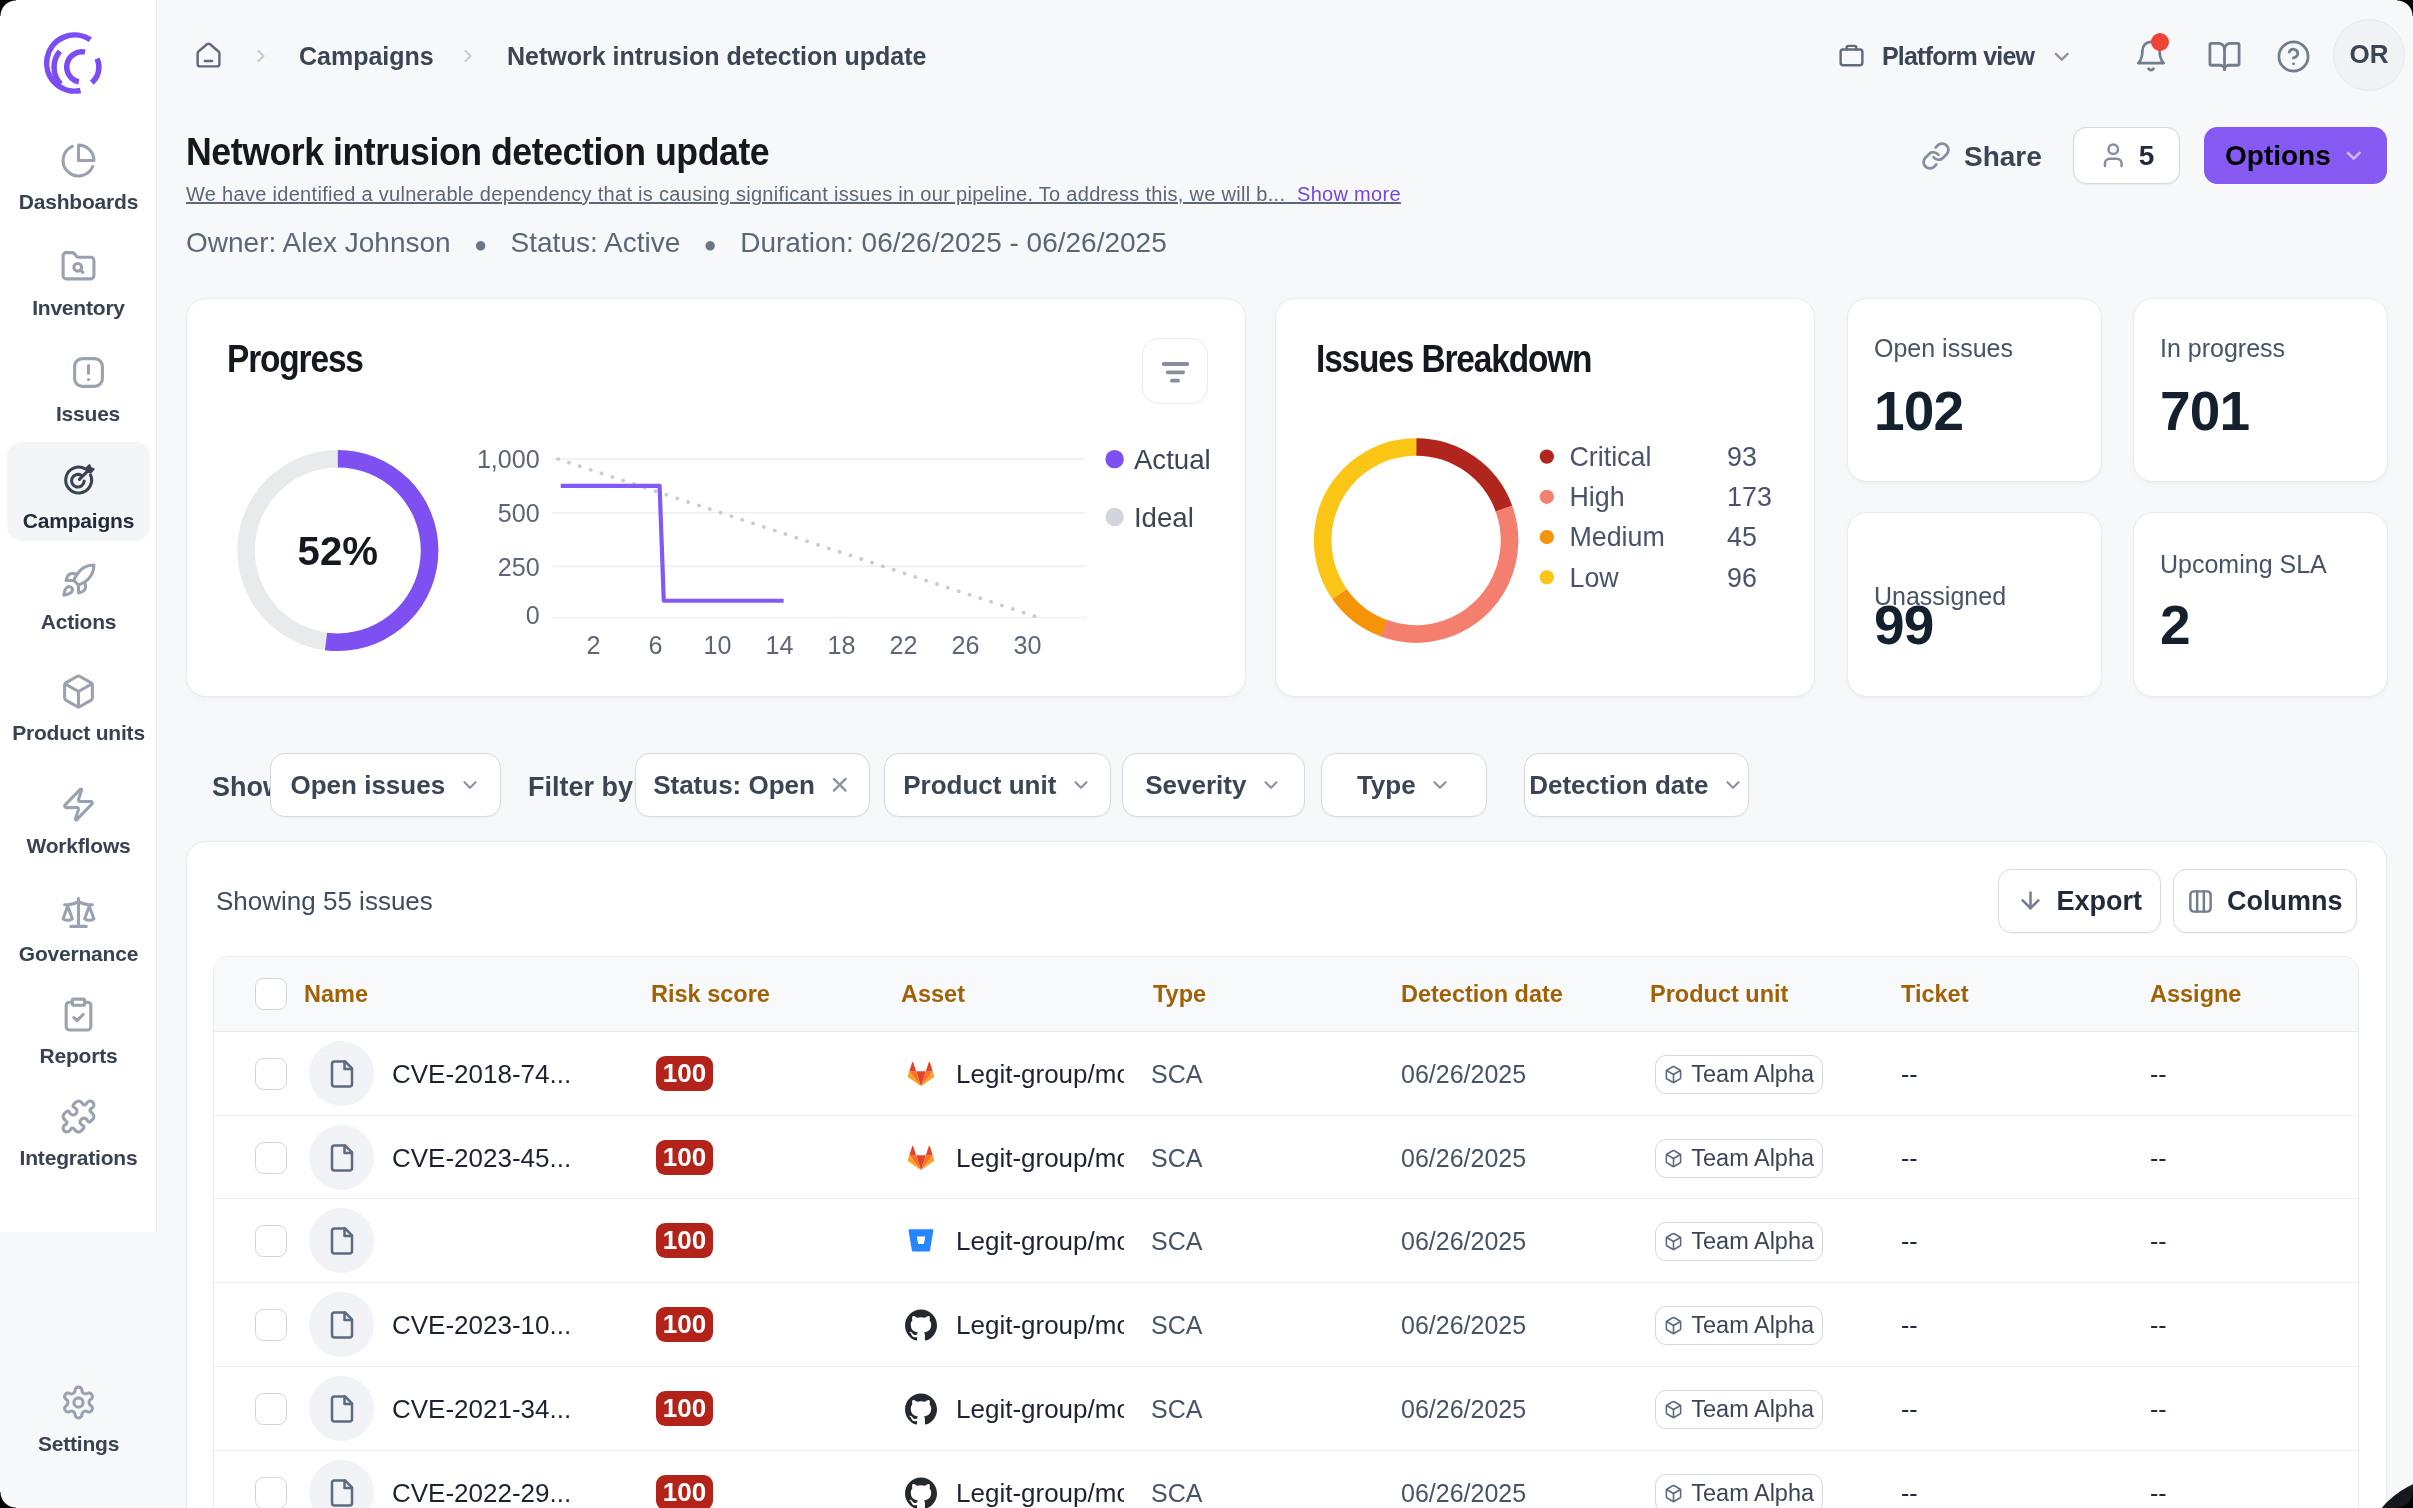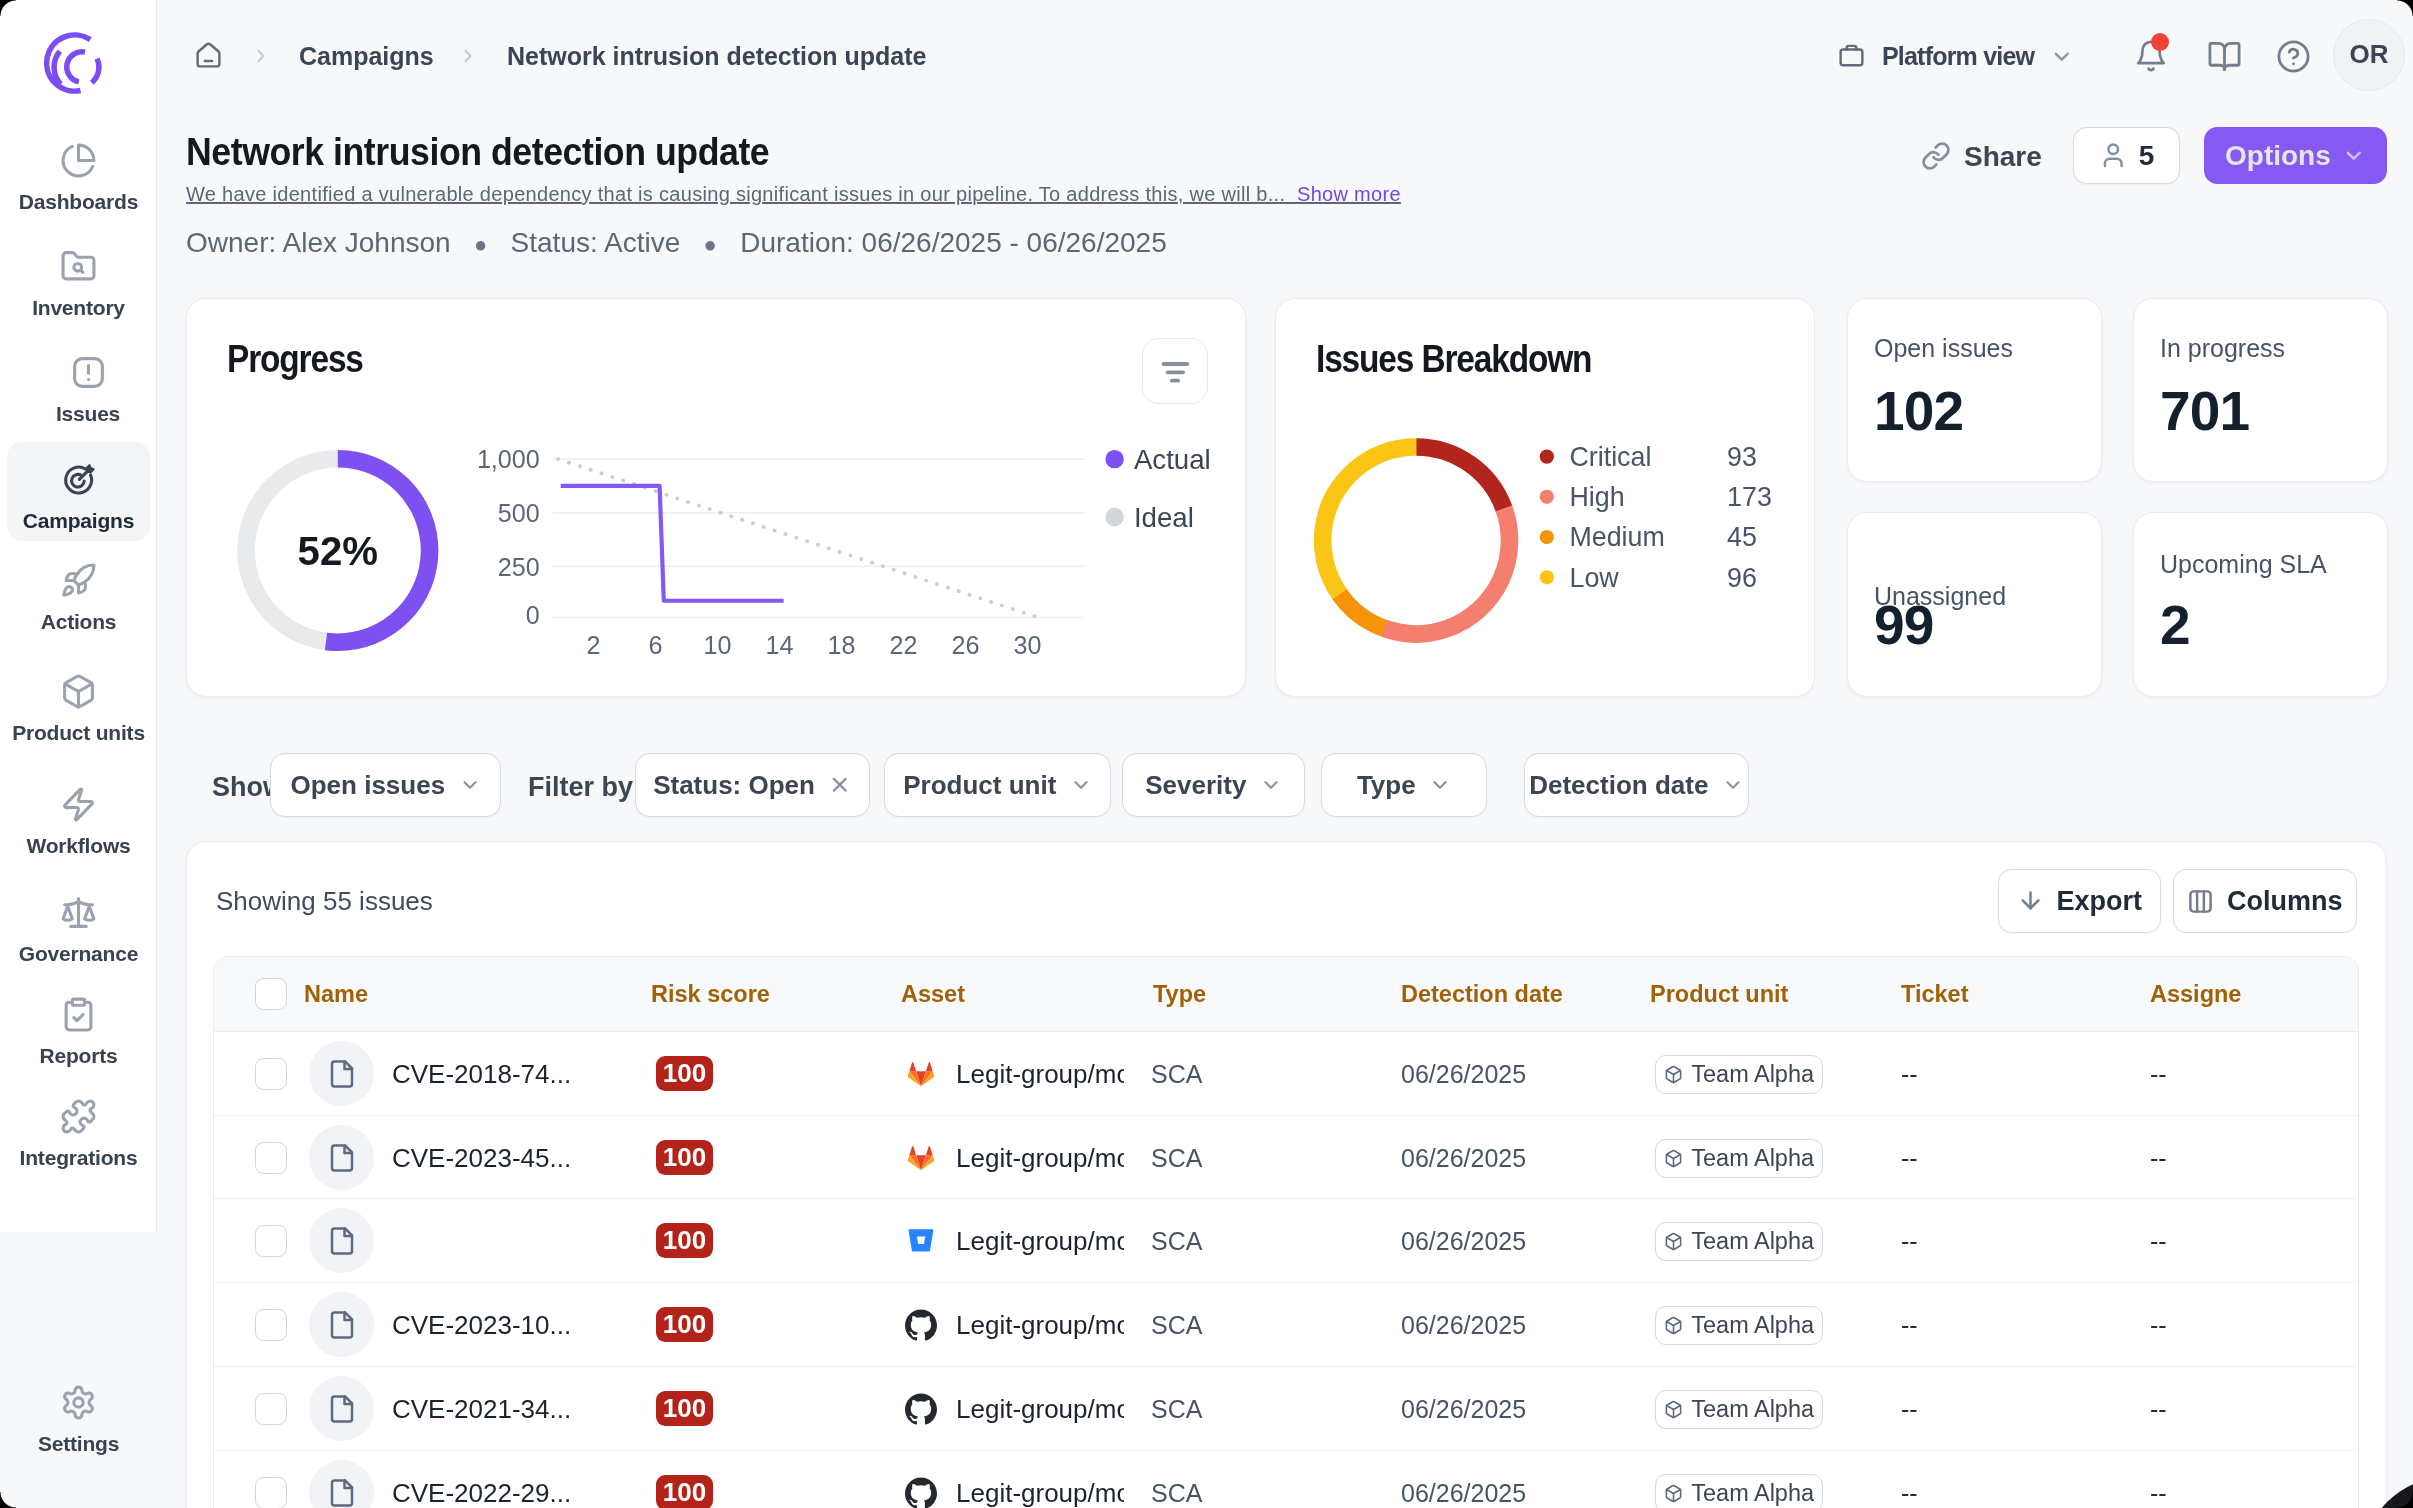--- a/index.html
+++ b/index.html
@@ -195,21 +195,21 @@
   </svg>
 <div class="abs" style="left:1964px; top:141px; font-size:28px; font-weight:600; color:#3b4554;">Share</div>
 <div class="abs" style="left:2073px; top:127px; width:107px; height:57px; background:#fff; border:1.7px solid #d4d8df; border-radius:13.4px; box-shadow:0 0.8px 1.7px rgba(16,24,40,.05); display:flex; align-items:center; justify-content:center; gap:11.7px;">
   <svg width="28.5" height="28.5" viewBox="0 0 24 24" fill="none" stroke="#868f9e" stroke-width="2.1" stroke-linecap="round" stroke-linejoin="round">
       <path d="M19 21v-2a4 4 0 0 0-4-4H9a4 4 0 0 0-4 4v2"></path>
       <circle cx="12" cy="7" r="4"></circle>
     </svg>
   <span style="font-size:28px; font-weight:600; color:#222b3a;">5</span>
 </div>
 <div class="abs" style="left:2204px; top:127px; width:183px; height:57px; background:#8659f2; border-radius:13.4px; display:flex; align-items:center; justify-content:center; gap:11.7px;">
-  <span style="font-size:28px; font-weight:600; color:#e5e5e5;">Options</span>
+  <span style="font-size:28px; font-weight:600; color:#000000;">Options</span>
   <svg width="23.5" height="23.5" viewBox="0 0 24 24" fill="none" stroke="#cfbdf9" stroke-width="2.6" stroke-linecap="round" stroke-linejoin="round">
       <path d="m6 9 6 6 6-6"></path>
     </svg>
 </div>
 
 <div class="card" style="left:186px; top:298px; width:1060px; height:399px;">
   <div class="abs card-title" style="left:40px; top:39px;">Progress</div>
   <div class="abs" style="left:955px; top:39px; width:66px; height:66px; border:1.7px solid #e7e9ed; border-radius:17px; display:flex; align-items:center; justify-content:center;">
     <svg width="40" height="28.5" viewBox="0 0 48 34" fill="#878f9d">
         <rect x="8" y="6" width="33" height="4.6" rx="2.3"></rect>

